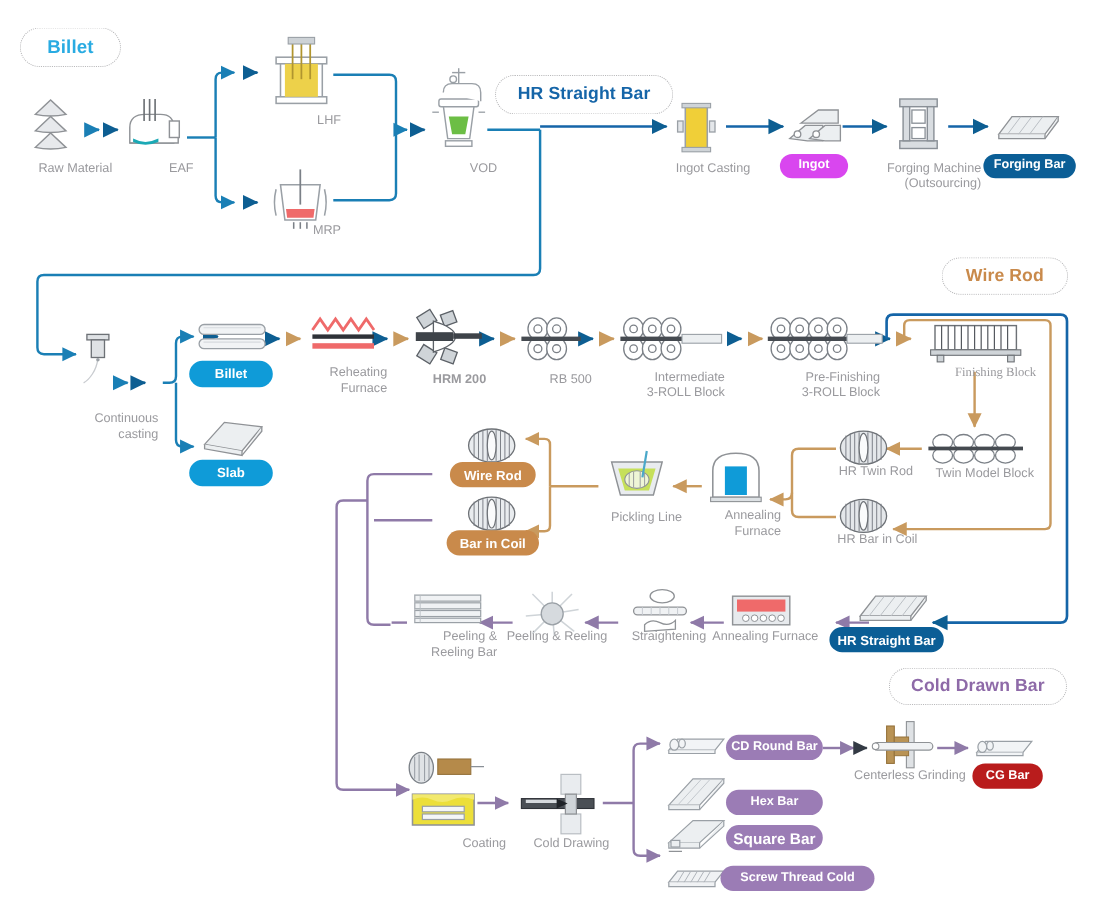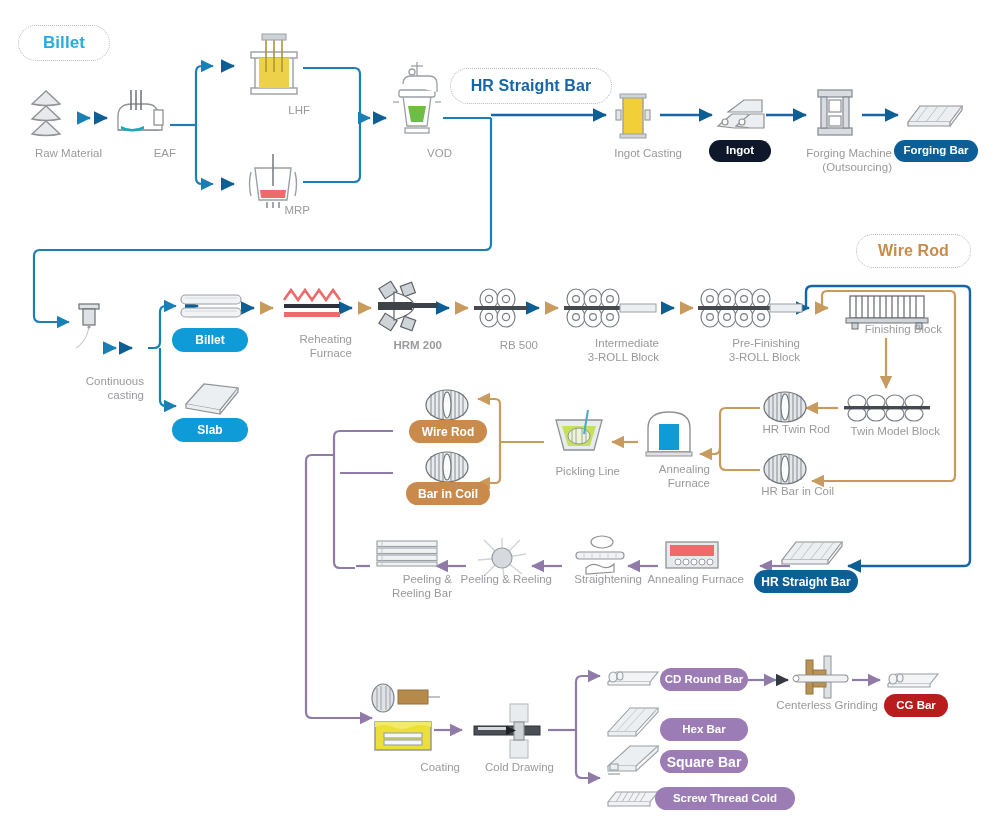--- a/index.html
+++ b/index.html
@@ -166,20 +166,23 @@
 
   <div class="badge" style="left:18px; top:25px; width:92px; height:36px; color:#29abe2; font-size:17px;">
     <span>Billet</span>
   </div>
   <div class="badge" style="left:450px; top:68px; width:162px; height:36px; color:#1565a8; font-size:16px;">
     <span>HR Straight Bar</span>
   </div>
   <div class="badge" style="left:856px; top:234px; width:115px; height:34px; color:#c98a4b; font-size:16px;">
     <span>Wire Rod</span>
   </div>
+  <div class="badge" style="left:808px; top:607px; width:162px; height:34px; color:#8e6aa8; font-size:16px;">
+    <span>Cold Drawn Bar</span>
+  </div>
 
   <div class="ico" style="left:26px; top:88px;">
     <svg width="58" height="58" viewBox="0 0 58 58">
       <g stroke="#8f9296" stroke-width="1.3" fill="#e7e9ec">
         <path d="M6,16 L20,3 L34,16 Q20,19 6,16 z"></path>
         <path d="M6,31 L20,18 L34,31 Q20,34 6,31 z"></path>
         <path d="M6,46 L20,33 L34,46 Q20,49 6,46 z"></path>
       </g>
     </svg>
   </div>
@@ -275,21 +278,21 @@
     <svg width="52" height="42" viewBox="0 0 52 42">
       <g stroke="#8f9296" stroke-width="1.2" fill="#eceff1">
         <path d="M14,16 L30,4 L48,4 L48,16 L32,16 z"></path>
         <path d="M4,30 L18,18 L34,18 L34,32 L20,32 z"></path>
         <path d="M22,30 L36,18 L50,18 L50,32 L36,32 z"></path>
         <circle cx="11" cy="26" r="3" fill="#fff"></circle>
         <circle cx="28" cy="26" r="3" fill="#fff"></circle>
       </g>
     </svg>
   </div>
-  <div class="pill" style="left:709px; top:140px; width:62px; height:22px; background:#0f172a; font-size:11.5px;">
+  <div class="pill" style="left:709px; top:140px; width:62px; height:22px; background:#d946ef; font-size:11.5px;">
     <span>Ingot</span>
   </div>
 
   <div class="ico" style="left:812px; top:88px;">
     <svg width="46" height="50" viewBox="0 0 46 50">
       <g stroke="#8a9097" stroke-width="1.3" fill="#d9dde1">
         <rect x="6" y="2" width="34" height="7"></rect>
         <rect x="6" y="40" width="34" height="7"></rect>
         <rect x="9" y="9" width="6" height="31"></rect>
         <rect x="31" y="9" width="6" height="31"></rect>
@@ -469,21 +472,21 @@
           <line x1="52" y1="4" x2="52" y2="26"></line>
         <line x1="58" y1="4" x2="58" y2="26"></line>
           <line x1="64" y1="4" x2="64" y2="26"></line>
         <line x1="70" y1="4" x2="70" y2="26"></line>
       </g>
       <rect x="0" y="26" width="82" height="5" fill="#cfd4d8" stroke="#6d7176" stroke-width="1"></rect>
       <rect x="6" y="31" width="6" height="6" fill="#cfd4d8" stroke="#6d7176" stroke-width="1"></rect>
       <rect x="70" y="31" width="6" height="6" fill="#cfd4d8" stroke="#6d7176" stroke-width="1"></rect>
     </svg>
   </div>
-  <div class="cap" style="left:834px; top:322px; width:108px;">Finishing Block</div>
+  <div class="cap" style="left:834px; top:332px; width:108px;font-family:Liberation Serif, serif;">Finishing Block</div>
 
   <div class="ico" style="left:424px; top:388px;">
     <svg width="46" height="34" viewBox="0 0 46 34">
       <ellipse cx="23" cy="17" rx="21" ry="15" fill="#e9ecef" stroke="#6d7176" stroke-width="1.2"></ellipse>
       <g stroke="#7b8087" stroke-width="0.9">
         <line x1="7" y1="6" x2="7" y2="28"></line>
           <line x1="11" y1="4" x2="11" y2="30"></line>
         <line x1="15" y1="3" x2="15" y2="31"></line>
           <line x1="19" y1="3" x2="19" y2="31"></line>
         <line x1="27" y1="3" x2="27" y2="31"></line>

